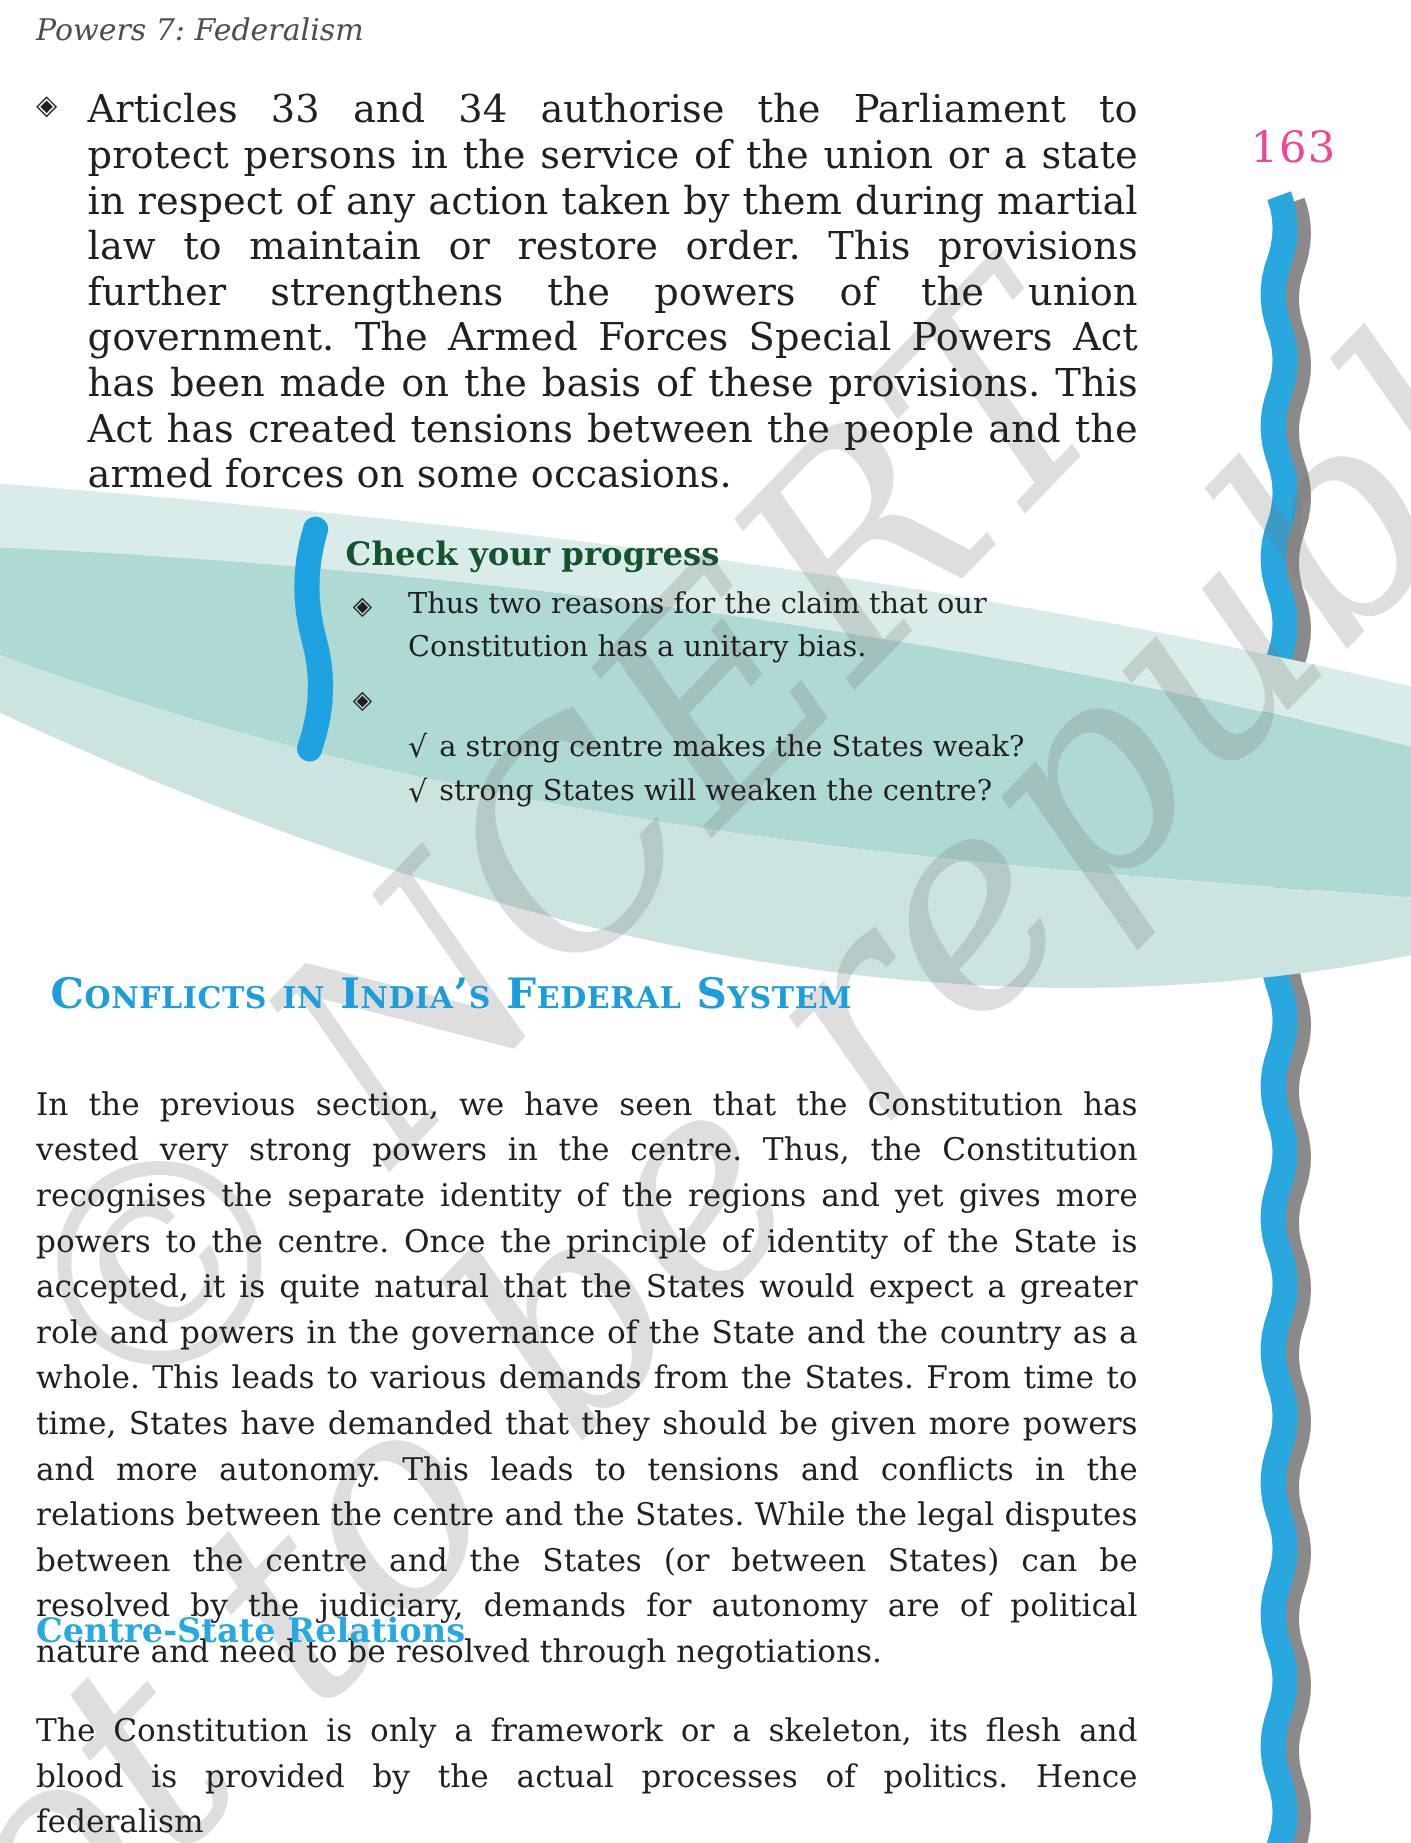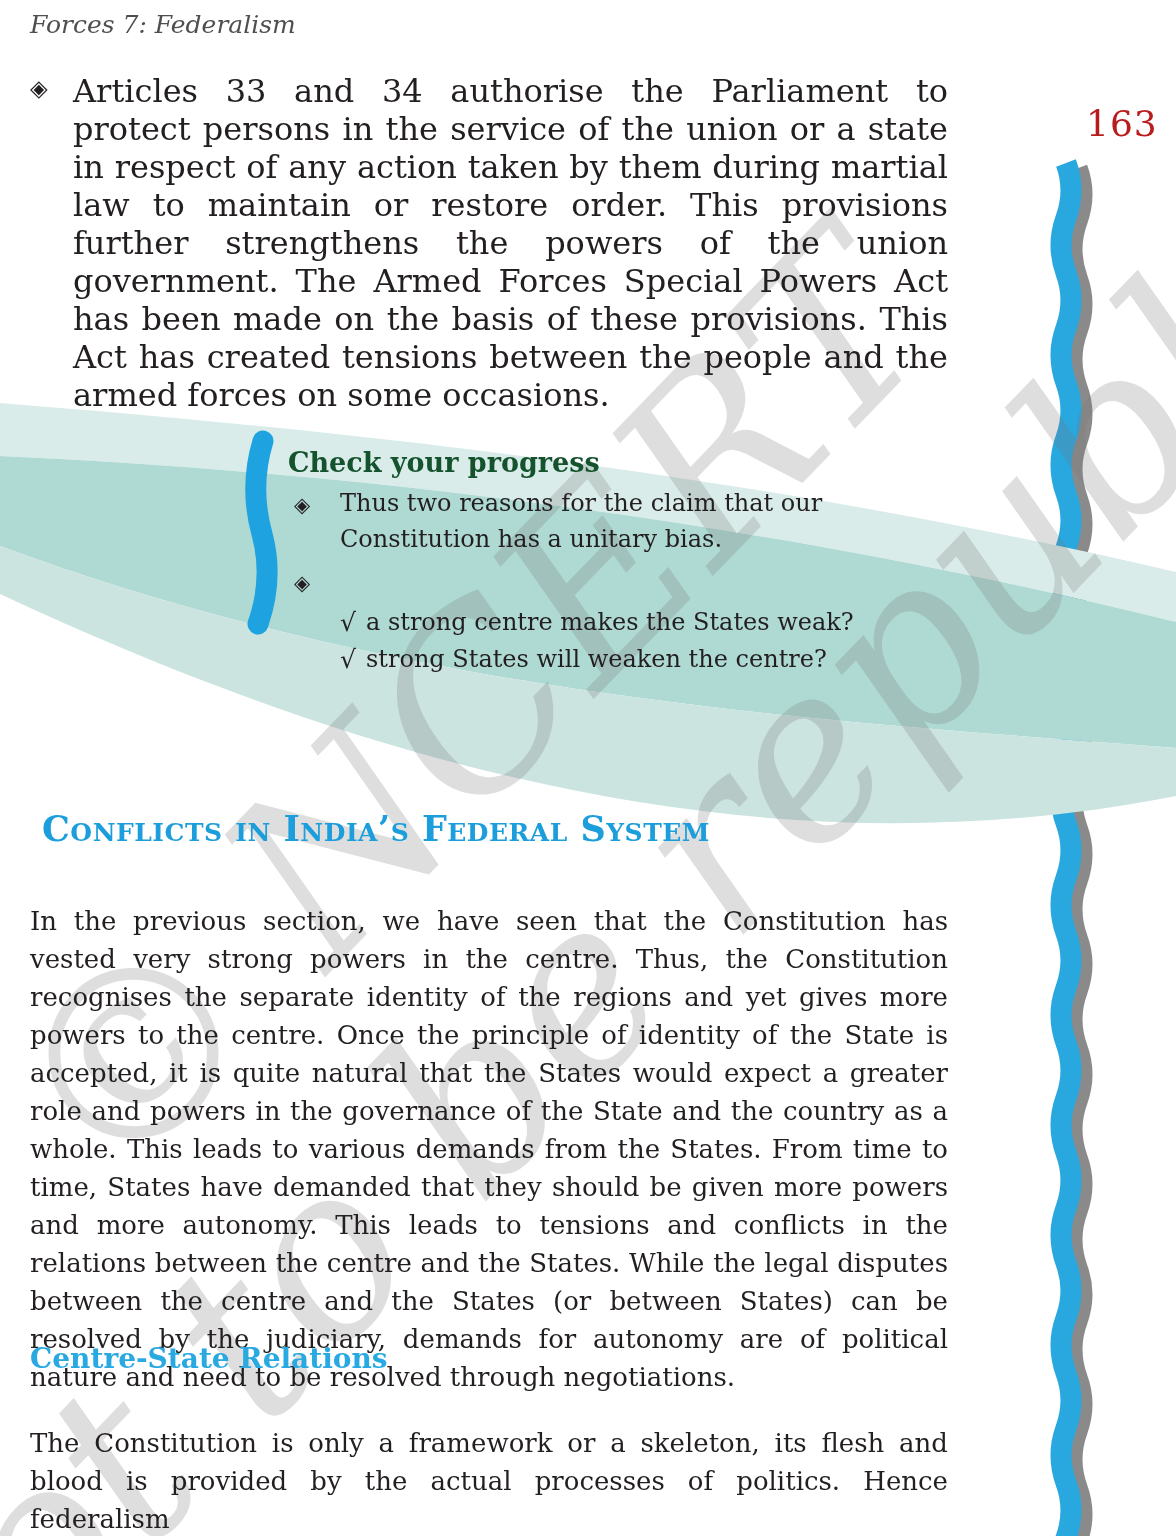--- a/index.html
+++ b/index.html
@@ -18,21 +18,21 @@
     pointer-events:none;
   }
   #wmA{left:470px;top:710px;}
   #wmB{left:770px;top:790px;}
   
   .layer{position:absolute;z-index:3;}
   #chapter-header{
     left:30px;top:10px;font:italic 25px "DejaVu Serif",serif;color:#4f4f51;
   }
   #page-number{
-    left:1042px;top:103px;font:36px "DejaVu Serif",serif;color:#b91c1c;letter-spacing:1px;margin-left:44px;
+    left:1042px;top:103px;font:36px "DejaVu Serif",serif;color:#ec4899;letter-spacing:1px;
   }
   #lead-item{
     left:30px;top:72px;width:918px;display:flex;
   }
   #lead-item .bullet{width:43px;flex:none;font-size:23px;padding-top:3px;}
   #lead-item .ptext{
     flex:1;font-size:32px;line-height:38px;text-align:justify;
   }
   
   #check{left:288px;top:447px;width:680px;}
@@ -79,21 +79,21 @@
       <path d="M0,456 C310,470 730,512 1176,622 L1176,748 C850,722 420,702 0,546 Z" fill="#afd9d3"></path>
       <path d="M0,546 C420,702 850,722 1176,748 L1176,796 C800,870 420,790 0,594 Z" fill="#cbe4e0"></path>
     </g>
 
     <path d="M263,441 q-14,46 -1,93 q12,44 -4,90" fill="none" stroke="#1fa3e0" stroke-width="21" stroke-linecap="round"></path>
   </svg>
 
   <div class="wm" id="wmA">© NCERT</div>
   <div class="wm" id="wmB">not to be republished</div>
 
-  <div class="layer" id="chapter-header">Forces 7: Federalism</div>
+  <div class="layer" id="chapter-header">Powers 7: Federalism</div>
   <div class="layer" id="page-number">163</div>
 
   <div class="layer" id="lead-item">
     <div class="bullet">◈</div>
     <div class="ptext">Articles 33 and 34 authorise the Parliament to protect persons in the service of the union or a state in respect of any action taken by them during martial law to maintain or restore order. This provisions further strengthens the powers of the union government. The Armed Forces Special Powers Act has been made on the basis of these provisions. This Act has created tensions between the people and the armed forces on some occasions.</div>
   </div>
 
   <div class="layer" id="check">
     <div class="title">Check your progress</div>
     <div class="check-item">

